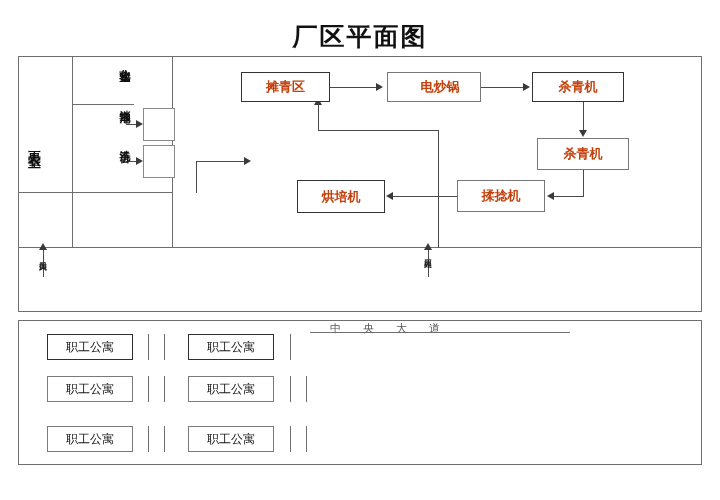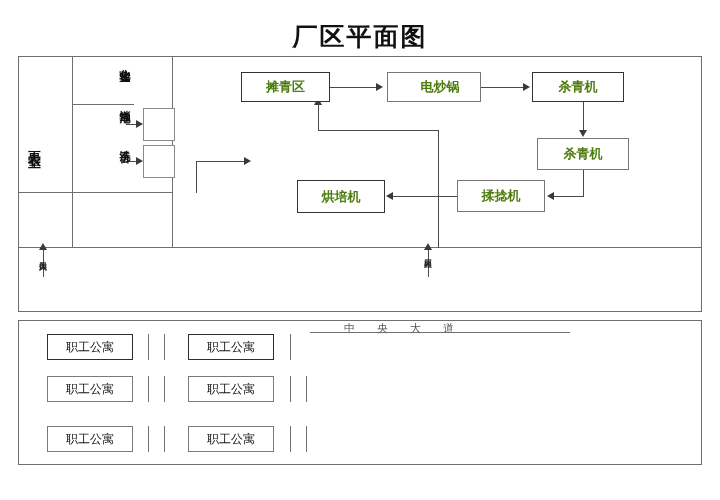--- a/index.html
+++ b/index.html
@@ -26,21 +26,21 @@
   .ln{position:absolute;background:#6f6f6f;}
   .lnh{height:1px;}
   .lnv{width:1px;}
   .ln-dark{background:#4a4a4a;}
 
   
   .pbox{
     position:absolute;box-sizing:border-box;
     border:1px solid #777;background:#fff;
     display:flex;align-items:center;justify-content:center;
-    font-size:13px;font-weight:bold;color:#4d7c0f;
+    font-size:13px;font-weight:bold;color:#c2410c;
     font-family:"DejaVu Sans","Liberation Sans",sans-serif;
   }
   .pbox.strong{border:1.3px solid #333;}
 
   
   .rbox{position:absolute;box-sizing:border-box;border:1px solid #8a8a8a;background:#fff;}
 
   
   .vlabel{
     position:absolute;writing-mode:vertical-rl;text-orientation:upright;
@@ -155,21 +155,21 @@
 
   <div class="ln lnv ln-dark" style="left:583px;top:170px;height:26px;"></div>
   <div class="ln lnh ln-dark" style="left:554px;top:196px;width:30px;"></div>
   <div class="ah ah-l" style="left:547px;top:192px;"></div>
 
   <div class="ln lnh ln-dark" style="left:393px;top:196px;width:64px;"></div>
   <div class="ah ah-l" style="left:386px;top:192px;"></div>
 
   <div class="frame" id="lower-frame"></div>
 
-  <div id="avenue" style="left:344px;top:321px;">中央大道</div>
+  <div id="avenue" style="left:330px;top:321px;">中央大道</div>
   <div class="ln lnh" style="left:310px;top:332px;width:260px;"></div>
 
 
   <div class="apt strong" style="left:47px;top:334px;width:86px;height:26px;">职工公寓</div>
   <div class="apt strong" style="left:188px;top:334px;width:86px;height:26px;">职工公寓</div>
 
   <div class="apt" style="left:47px;top:376px;width:86px;height:26px;">职工公寓</div>
   <div class="apt" style="left:188px;top:376px;width:86px;height:26px;">职工公寓</div>
 
   <div class="apt" style="left:47px;top:426px;width:86px;height:26px;">职工公寓</div>

